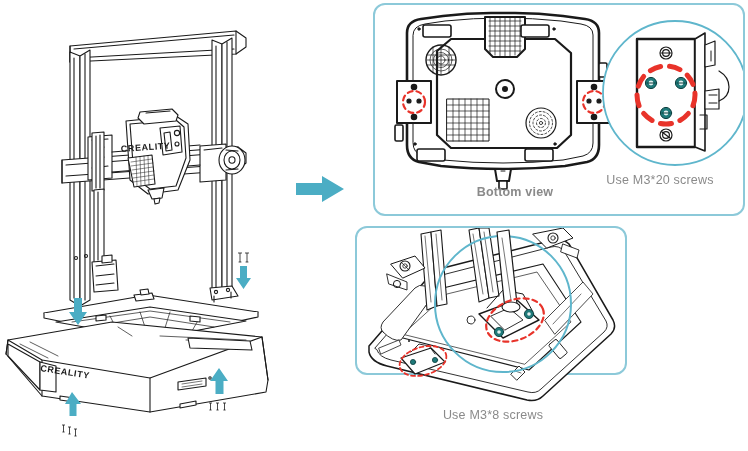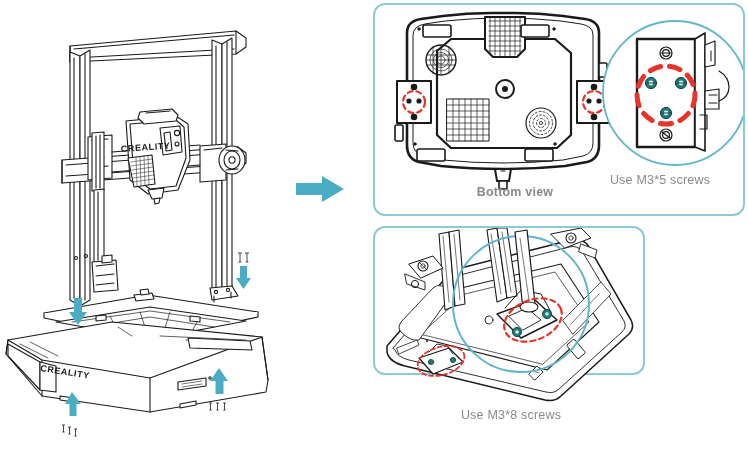--- a/index.html
+++ b/index.html
@@ -21,21 +21,21 @@
   #transition-arrow{left:292px;top:175px;width:60px;height:34px;}
 
   
   .panel{
     border:2px solid #8cc9d9;
     border-radius:12px;
     background:#ffffff;
     box-sizing:border-box;
   }
   #panel-bottom-view{left:373px;top:3px;width:372px;height:213px;}
-  #panel-m3-8{left:373px;top:226px;width:272px;height:149px;}
+  #panel-m3-8{left:355px;top:226px;width:272px;height:149px;}
 
   .panel-caption{
     position:absolute;
     color:#8a8a8a;
     font-size:12.5px;
     letter-spacing:.2px;
     white-space:nowrap;
     text-align:center;
   }
   #caption-bottom-view{left:50px;top:180px;width:180px;font-weight:bold;}
@@ -378,21 +378,21 @@
             <circle cx="291" cy="108" r="2.4" fill="#e6f2f2" stroke="none"></circle>
             <path d="M287 108 L295 108" stroke="#0d3f3f" stroke-width="1"></path>
           </g>
         </g>
 
         <circle cx="291" cy="90" r="29" stroke="#e8332a" stroke-width="5" stroke-dasharray="11 9" fill="none"></circle>
       </g>
     </svg>
 
     <div class="panel-caption" id="caption-bottom-view">Bottom view</div>
-    <div class="panel-caption" id="caption-m3-14">Use M3*5 screws</div>
+    <div class="panel-caption" id="caption-m3-14">Use M3*20 screws</div>
   </div>
 
   <div class="abs panel" id="panel-m3-8">
     <svg class="art" width="268" height="208" viewBox="0 0 268 208" xmlns="http://www.w3.org/2000/svg">
       <g fill="none" stroke="#1a1a1a" stroke-linejoin="round" stroke-linecap="round" stroke-width="1">
 
         <path d="M12 118 L74 46 Q78 41 86 40 L196 12 Q206 10 212 16 L256 92 Q260 100 254 106
                  L186 168 Q180 174 170 172 L30 138 Q14 134 12 124 Z" stroke-width="1.5" fill="#fff"></path>
         <path d="M18 120 L78 51 Q82 47 89 46 L194 19 Q202 17 207 23 L249 93 Q252 99 247 104
                  L184 161 Q179 166 171 164 L34 132 Q22 129 20 122 Z" stroke-width="0.9"></path>

